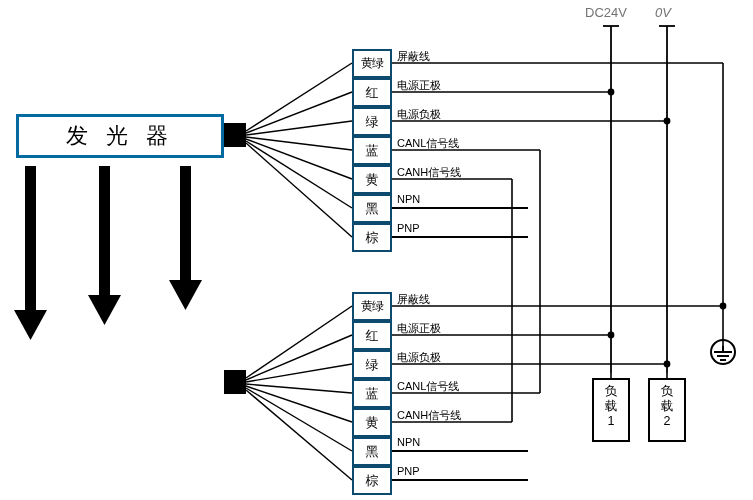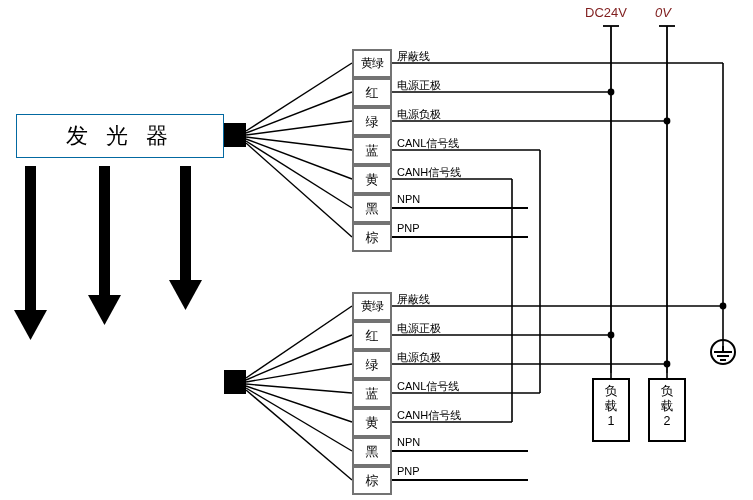--- a/index.html
+++ b/index.html
@@ -19,35 +19,35 @@
     position: absolute;
     left: 0;
     top: 0;
     width: 753px;
     height: 500px;
   }
   
   .devbox {
     position: absolute;
     box-sizing: border-box;
-    border: 1px solid #0369a1;
+    border: 3px solid #0369a1;
     background: #ffffff;
     display: flex;
     align-items: center;
     justify-content: center;
     font-size: 22px;
     letter-spacing: 6px;
     font-weight: normal;
     color: #000000;
   }
   
   .wirecell {
     position: absolute;
     box-sizing: border-box;
-    border: 2px solid #737373;
+    border: 2px solid #0c4a6e;
     background: #ffffff;
     display: flex;
     align-items: center;
     justify-content: center;
     font-size: 13px;
     color: #000000;
     letter-spacing: 0px;
     font-family: Liberation Mono, monospace;
   }
   .wirecell.two {
@@ -56,21 +56,21 @@
   }
   .siglabel {
     position: absolute;
     font-size: 11px;
     color: #000000;
     white-space: nowrap;
   }
   .railtxt {
     position: absolute;
     font-size: 13px;
-    color: #7f1d1d;
+    color: #737373;
   }
   .loadbox {
     position: absolute;
     box-sizing: border-box;
     border: 2px solid #000000;
     background: #ffffff;
     font-size: 12.5px;
     line-height: 15px;
     color: #000000;
     text-align: center;

